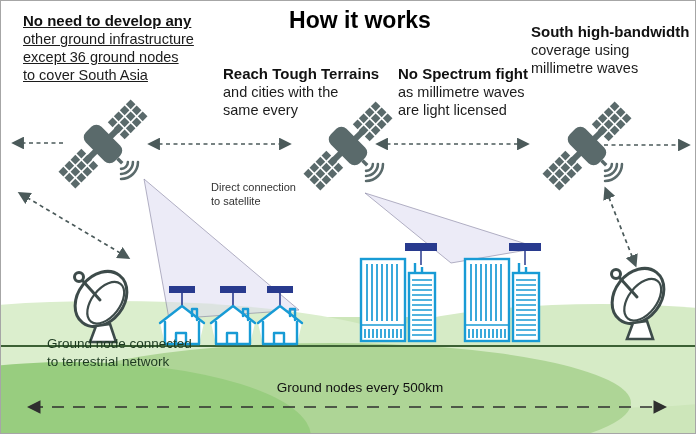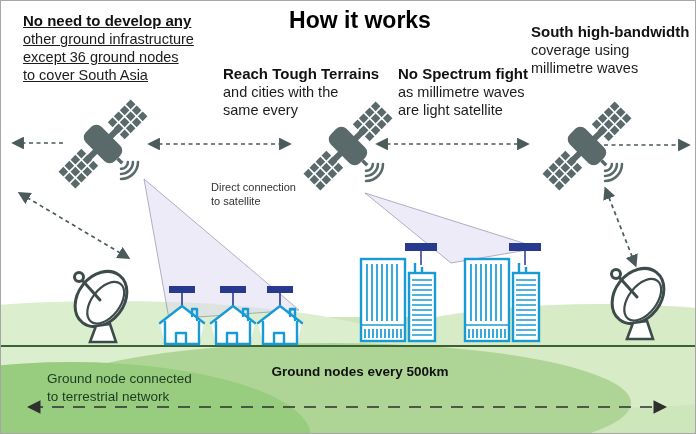--- a/index.html
+++ b/index.html
@@ -12,22 +12,22 @@
   .txt{position:absolute;padding-left:24px;}
   .pre{white-space:pre-line;}
   #title{left:0; right:0; top:6px; text-align:center; font-size:23px; font-weight:bold; color:#000;}
   .callout{position:absolute; font-size:14.5px; line-height:1.24; color:#1c1c1c;}
   .callout .h{display:block; font-weight:bold; font-size:15px; color:#111;}
   #callout-no-need{left:22px; top:11px;text-decoration:underline;}
   #callout-terrains{left:210px; top:64px;margin-left:12px;}
   #callout-spectrum{left:387px; top:64px;margin-left:10px;}
   #callout-bandwidth{left:530px; top:22px;}
   #direct-connection{left:186px; top:179px; font-size:11px; line-height:1.3; color:#333;}
-  #ground-node-label{left:22px; top:369px; font-size:13.5px; line-height:1.3; color:#1c3a20;}
-  #node-spacing-label{left:0; right:0; top:363px; text-align:center; font-size:13.5px; font-weight:bold; color:#111;}
+  #ground-node-label{left:22px; top:334px; font-size:13.5px; line-height:1.3; color:#1c3a20;}
+  #node-spacing-label{left:0; right:0; top:379px; text-align:center; font-size:13.5px; font-weight:normal; color:#111;}
 </style>
 </head>
 <body>
 
 <div id="canvas">
 
   <svg id="diagram" viewBox="0 0 696 434" xmlns="http://www.w3.org/2000/svg">
     <defs>
       <marker id="mA" viewBox="0 0 10 10" refX="7" refY="5" markerWidth="7.5" markerHeight="7.5" orient="auto-start-reverse">
         <path d="M0 0 L10 5 L0 10 z" fill="#4b5a5a"></path>
@@ -142,21 +142,21 @@
 
   <div class="callout" id="callout-terrains">
     <span class="h">Reach Tough Terrains</span>
     <span class="pre">and cities with the
 same every</span>
   </div>
 
   <div class="callout" id="callout-spectrum">
     <span class="h">No Spectrum fight</span>
     <span class="pre">as millimetre waves
-are light satellite</span>
+are light licensed</span>
   </div>
 
   <div class="callout" id="callout-bandwidth">
     <span class="h">South high-bandwidth</span>
     <span class="pre">coverage using
 millimetre waves</span>
   </div>
 
   <div class="txt pre" id="direct-connection">Direct connection
 to satellite</div>

